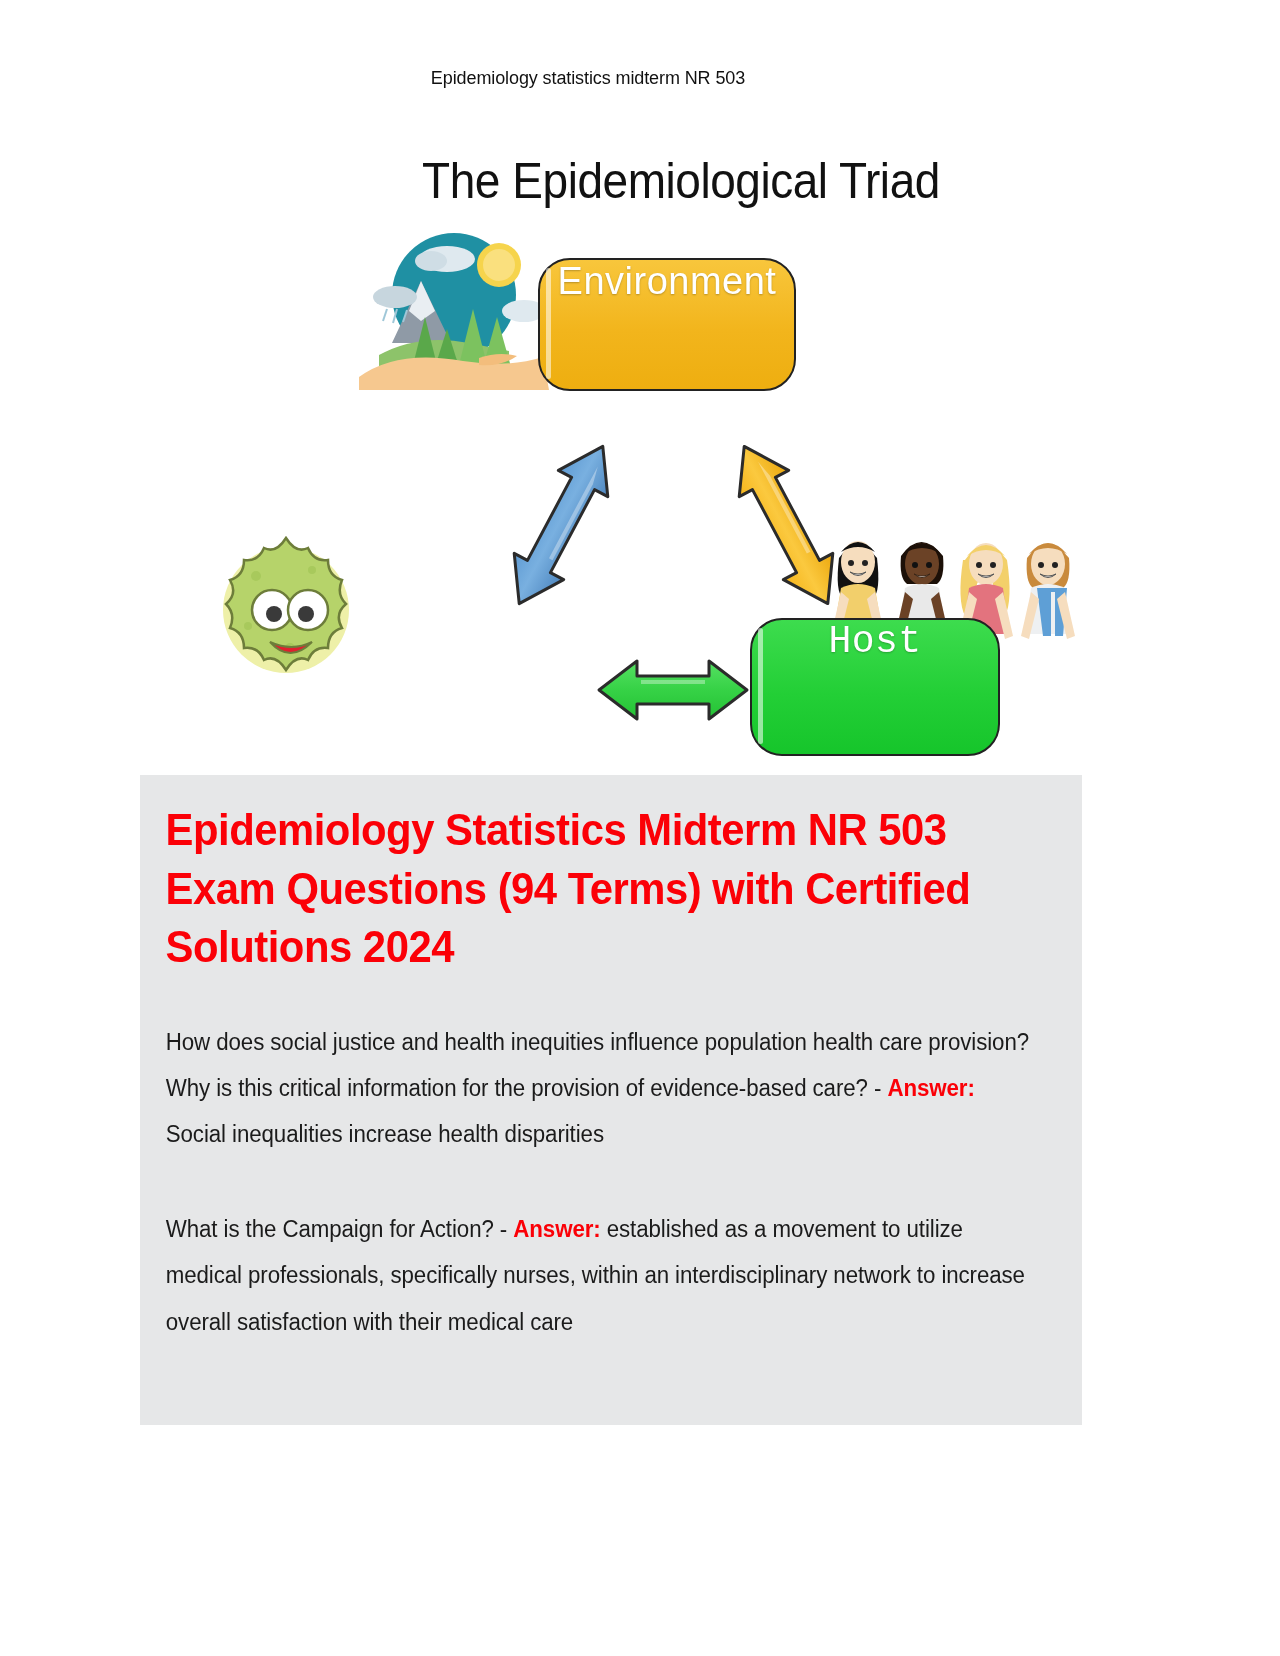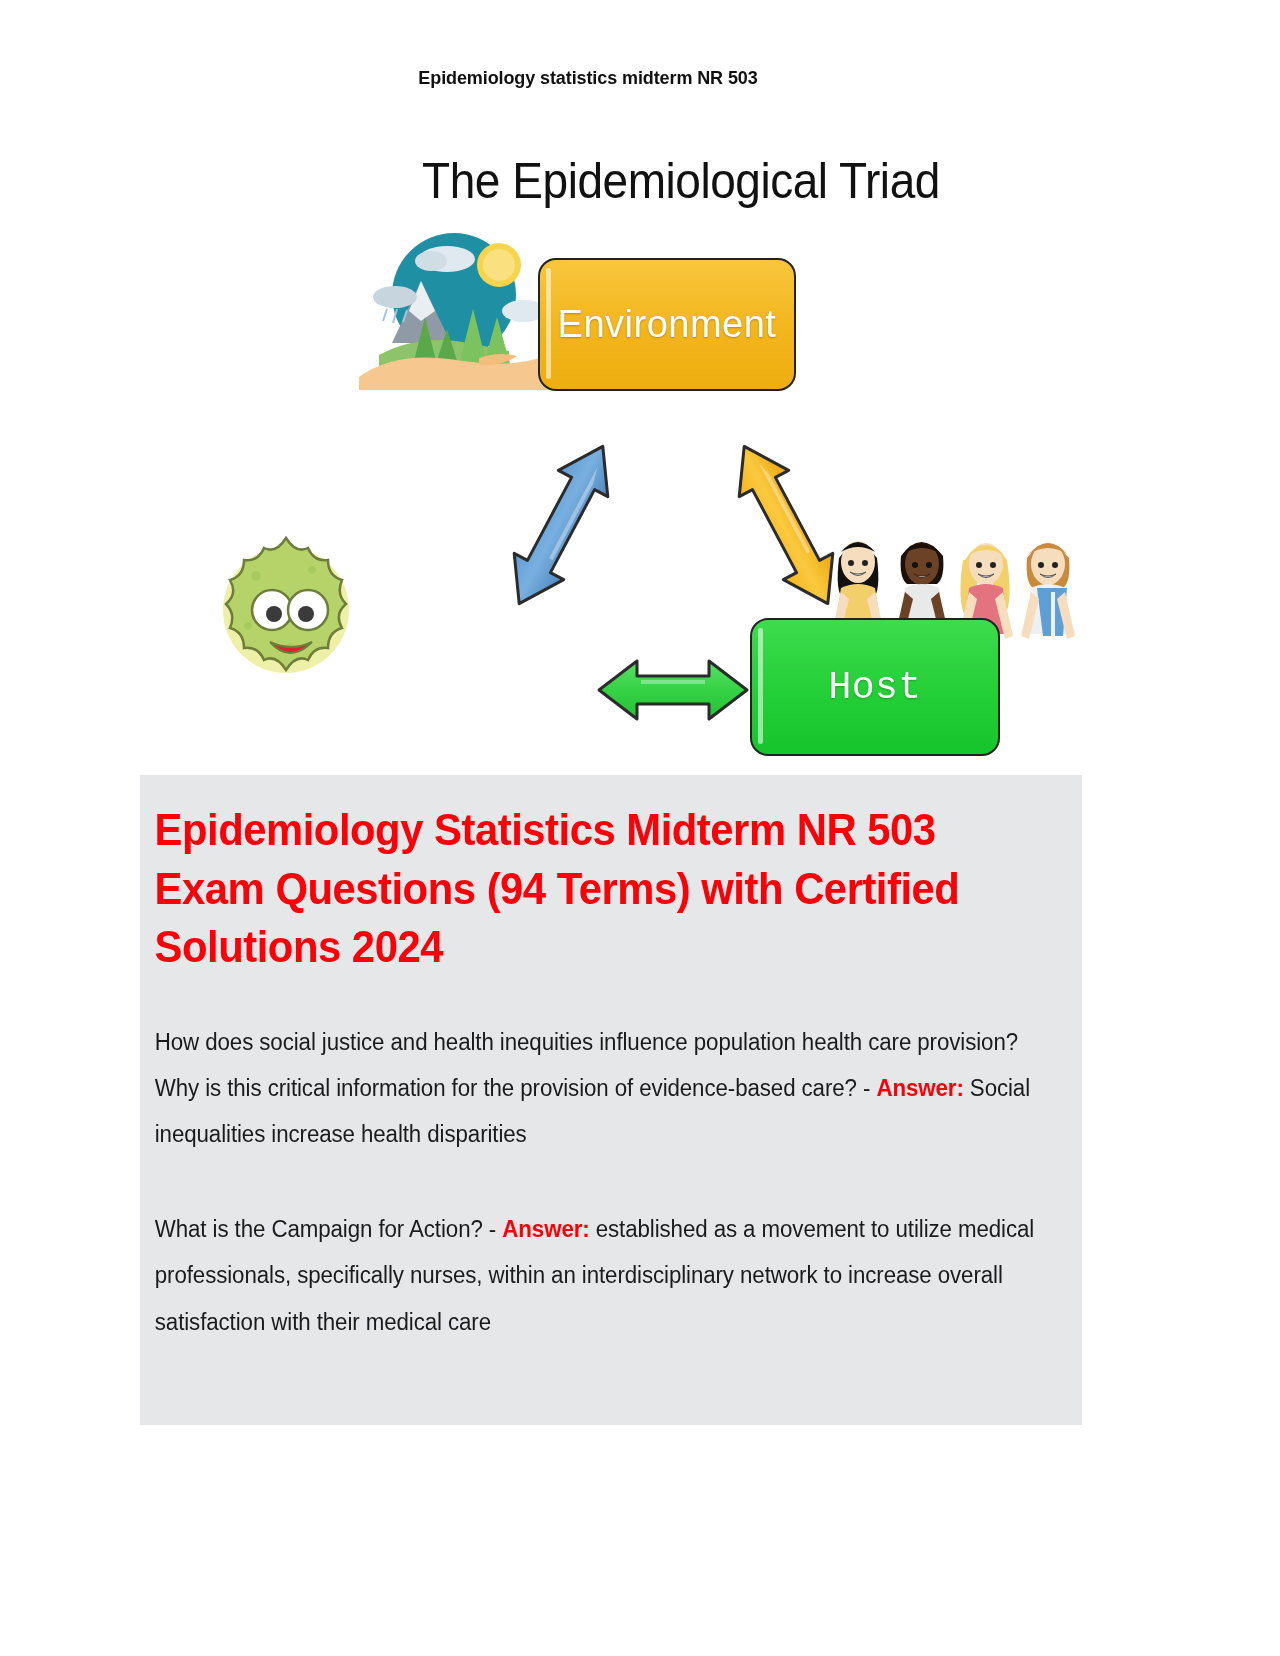--- a/index.html
+++ b/index.html
@@ -17,21 +17,21 @@
   }
 
   
   .page-header {
     position: absolute;
     top: 68px;
     left: 0;
     width: 1176px;
     text-align: center;
     font-size: 18px;
-    font-weight: bold;
+    font-weight: normal;
     letter-spacing: -0.1px;
     color: #111111;
   }
 
   
   .triad {
     position: absolute;
     top: 140px;
     left: 0;
     width: 1280px;
@@ -46,24 +46,23 @@
     text-align: center;
     font-size: 50px;
     font-weight: 400;
     color: #111111;
     letter-spacing: -0.5px;
     transform: scaleX(0.92);
   }
 
   .node-box {
     position: absolute;
-    border-radius: 18px;
+    border-radius: 32px;
     border: 2.5px solid #222222;
     display: flex;
-    align-items: center;
     justify-content: center;
     color: #ffffff;
     font-size: 38px;
     letter-spacing: 0.5px;
     text-shadow: 0 1px 2px rgba(0,0,0,0.25);
     box-sizing: border-box;
   }
   .node-box::after {
     content: "";
     position: absolute;
@@ -112,21 +111,21 @@
 
   
   .content-panel {
     position: absolute;
     left: 140px;
     top: 775px;
     width: 942px;
     height: 650px;
     background: #e6e7e8;
     box-sizing: border-box;
-    padding: 26px 0 0 7px;
+    padding: 26px 0 0 18px;
   }
   .doc-title {
     margin: 0;
     padding: 0 40px 0 8px;
     color: #fb0007;
     font-size: 44px;
     font-weight: bold;
     line-height: 1.33;
     letter-spacing: -0.5px;
     transform: scaleX(0.95);

